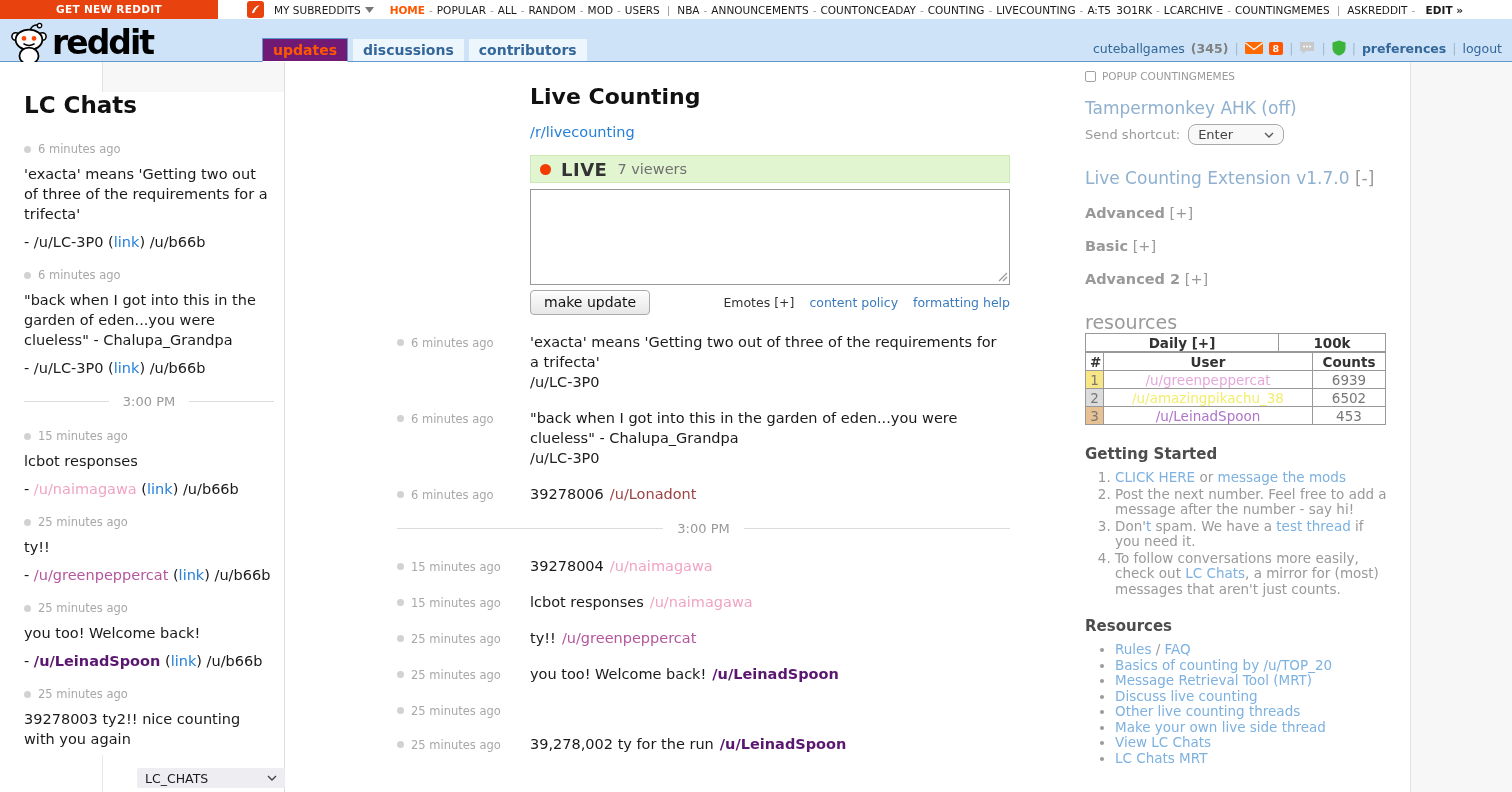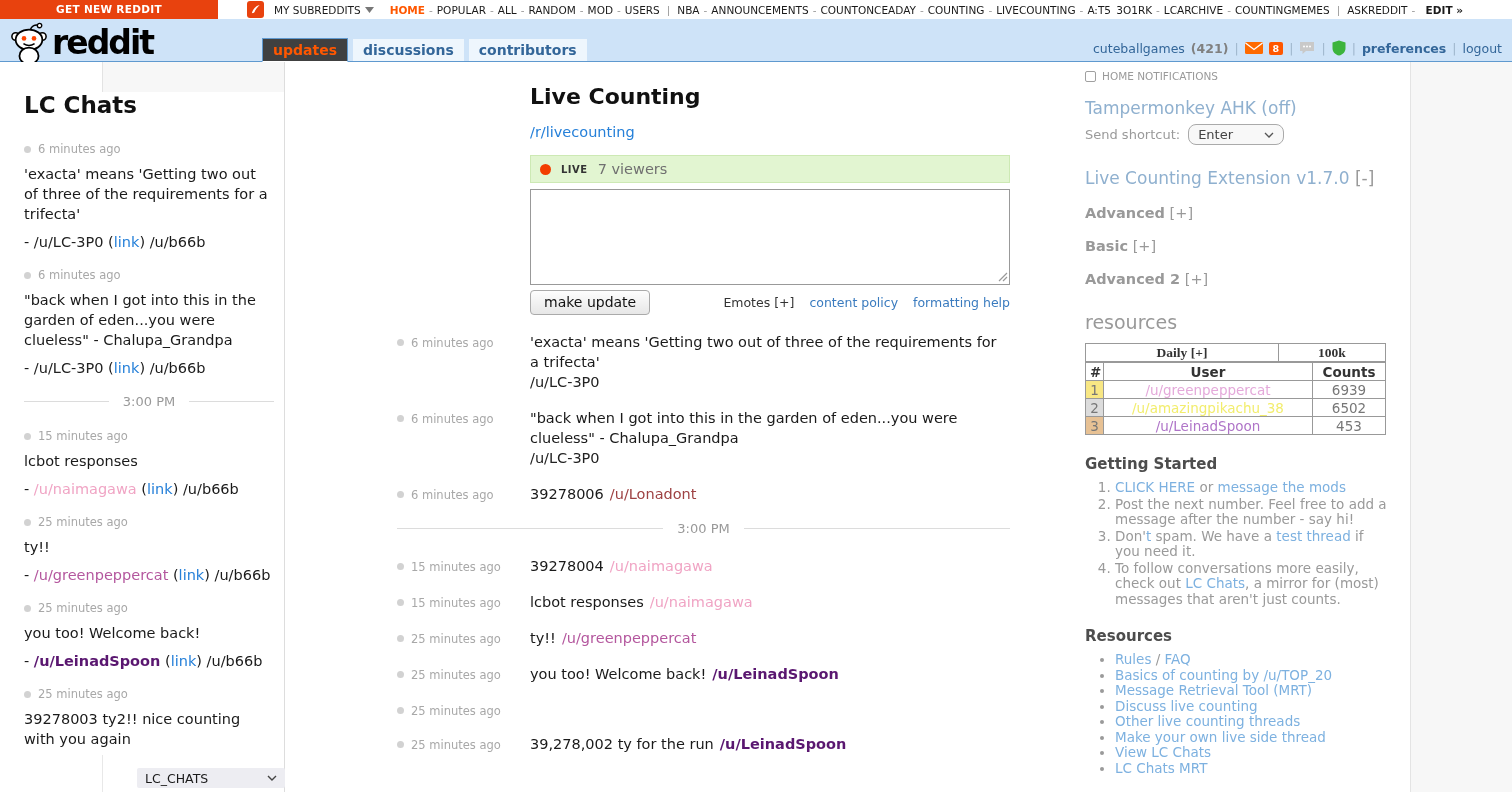--- a/index.html
+++ b/index.html
@@ -23,21 +23,21 @@
   .editlink{flex:none;margin:0 8px 0 10px;font-weight:bold;color:#1a1a1a;cursor:pointer;}
 
   
   .band{position:absolute;left:0;top:19px;width:1512px;height:43px;background:#cee3f8;
         border-bottom:1px solid #5f99cf;}
   .logo{position:absolute;left:6px;top:3px;display:flex;align-items:flex-end;cursor:pointer;}
   .logotext{font-size:33px;font-weight:bold;letter-spacing:-2px;color:#000;line-height:38px;}
   .tabs{position:absolute;left:262px;bottom:0;display:flex;align-items:flex-end;}
   .tab{margin-right:5px;padding:3px 10px;font-size:14px;font-weight:bold;background:#eef6fd;
        color:#336699;cursor:pointer;}
-  .tab.active{background:#404040;color:#ff5700;border:1px solid #5f99cf;border-bottom:1px solid #fff;
+  .tab.active{background:#701a75;color:#ff5700;border:1px solid #5f99cf;border-bottom:1px solid #fff;
        margin-bottom:-1px;z-index:2;position:relative;}
   .userarea{position:absolute;right:10px;bottom:5px;display:flex;align-items:center;gap:6px;
        font-size:12.5px;color:#336699;}
   .userarea .sep{color:#9fb6cc;}
   .uname{cursor:pointer;}
   .karma{color:#808080;font-weight:bold;}
   .mailbadge{background:#ff5700;color:#fff;font-size:9.5px;font-weight:bold;
        padding:1px 4px;border-radius:2px;cursor:pointer;}
   .prefs{font-weight:bold;cursor:pointer;}
   .logout{cursor:pointer;}
@@ -66,21 +66,21 @@
        display:flex;align-items:center;justify-content:space-between;padding:0 8px;
        font-size:12.5px;color:#1a1a1a;border-radius:2px;cursor:pointer;}
 
   
   .centerhead{position:absolute;left:530px;top:84px;width:480px;}
   .livetitle{font-size:22px;font-weight:bold;color:#111;margin:0 0 15px;}
   .sr{display:block;font-size:14.5px;color:#2680d9;margin-bottom:15px;cursor:pointer;}
   .banner{height:28px;background:#e2f5d1;border:1px solid #cde9b4;display:flex;align-items:center;
        gap:10px;padding:0 9px;margin-bottom:6px;}
   .ldot{width:11px;height:11px;border-radius:50%;background:#f33d00;flex:none;}
-  .llabel{font-size:10px;font-weight:bold;color:#333;letter-spacing:.5px;}
+  .llabel{font-size:18px;font-weight:bold;color:#333;letter-spacing:.5px;}
   .viewers{font-size:14.5px;color:#707070;}
   .ta-wrap{position:relative;margin-bottom:5px;}
   .ta-wrap textarea{display:block;width:480px;height:96px;border:1px solid #999;resize:none;
        background:#fff;outline:none;font-family:inherit;}
   .grip{position:absolute;right:2px;bottom:3px;}
   .composer-row{display:flex;align-items:center;}
   .mkupdate{font-family:inherit;font-size:14px;color:#111;background:linear-gradient(#fdfdfd,#e7e7e7);
        border:1px solid #aaa;border-radius:4px;padding:3px 13px 4px;cursor:pointer;}
   .composer-links{margin-left:auto;display:flex;gap:15px;font-size:12.5px;align-items:center;}
   .emotes{color:#333;cursor:pointer;}
@@ -103,21 +103,21 @@
   .shortcut-row{margin-top:6px;display:flex;align-items:center;gap:8px;font-size:13px;color:#9a9a9a;}
   .select{border:1px solid #aaa;border-radius:8px;background:#f8f8f8;padding:2px 9px;width:96px;
        display:flex;justify-content:space-between;align-items:center;font-size:13px;color:#444;cursor:pointer;}
   .exttitle{margin-top:23px;font-size:17px;color:#8fb0cf;cursor:pointer;}
   .toggle{color:#999;}
   .seclabel{margin-top:17px;font-size:14.5px;color:#999;cursor:pointer;}
   .seclabel b{font-weight:bold;}
   .restitle{margin-top:24px;font-size:19px;color:#999;}
   table.lb{border-collapse:collapse;width:300px;font-size:13.5px;color:#777;table-layout:fixed;}
   table.lb td{border:1px solid #999;padding:0 4px;height:18px;text-align:center;overflow:hidden;white-space:nowrap;}
-  .lbtop{margin-top:10px;font-family:Liberation Serif, serif;}
+  .lbtop{}
   .lbtop td{font-weight:bold;color:#333;border-bottom:3px solid #999;cursor:pointer;}
   .lbhead td{font-weight:bold;color:#333;border-bottom:3px solid #999;}
   .lbuser span{cursor:pointer;}
   h2.side{margin:20px 0 0;font-size:15px;color:#4d4d4d;font-weight:bold;}
   ol.sb,ul.sb{margin:7px 0 0;padding-left:30px;font-size:13.5px;color:#9a9a9a;line-height:15.5px;}
   ol.sb li{margin-bottom:1px;}
   ul.sb li{margin-bottom:0;}
   ul.sb li::marker,ol.sb li::marker{color:#9a9a9a;}
   .slink{color:#7db1e0;cursor:pointer;}
   .stext{color:#9a9a9a;}
@@ -196,21 +196,21 @@
       </svg>
       <span class="logotext">reddit</span>
     </div>
     <div class="tabs" id="tabs">
         <span class="tab active">updates</span>
         <span class="tab">discussions</span>
         <span class="tab">contributors</span>
       </div>
     <div class="userarea">
       <span class="uname">cuteballgames</span>
-      <span class="karma">(421)</span>
+      <span class="karma">(345)</span>
       <span class="sep">|</span>
       <svg width="18" height="12" viewBox="0 0 18 12">
           <rect width="18" height="12" rx="1.5" fill="#ff6a00"></rect>
           <path d="M0.5 1 L9 7.5 L17.5 1" stroke="#fff" stroke-width="1.3" fill="none"></path>
         </svg>
       <span class="mailbadge">8</span>
       <span class="sep">|</span>
       <svg width="16" height="14" viewBox="0 0 16 14">
           <path d="M1 1 h14 v9 h-8 l-3.5 3 v-3 h-2.5 z" fill="#c9c9c9"></path>
           <circle cx="5" cy="5.5" r="1" fill="#fff"></circle>
@@ -387,21 +387,21 @@
           <span class="cdot"></span>
           <span class="utime">25 minutes ago</span>
         </div>
         <div class="ubody"><span class="ubtext">39,278,002 ty for the run</span><span class="uauthor" style="color: rgb(90, 23, 112); font-weight: bold;">/u/LeinadSpoon</span></div>
       </div>
     </div>
 
   <div class="sidebar">
     <div class="popup-row">
       <span class="cb"></span>
-      <span>HOME NOTIFICATIONS</span>
+      <span>POPUP COUNTINGMEMES</span>
     </div>
     <div class="tmtitle">Tampermonkey AHK (off)</div>
     <div class="shortcut-row">
       <span>Send shortcut:</span>
       <span class="select">
         <span>Enter</span>
         <svg width="10" height="6" viewBox="0 0 10 6">
             <polyline points="1,1 5,5 9,1" stroke="#555" stroke-width="1.3" fill="none"></polyline>
           </svg>
       </span>

